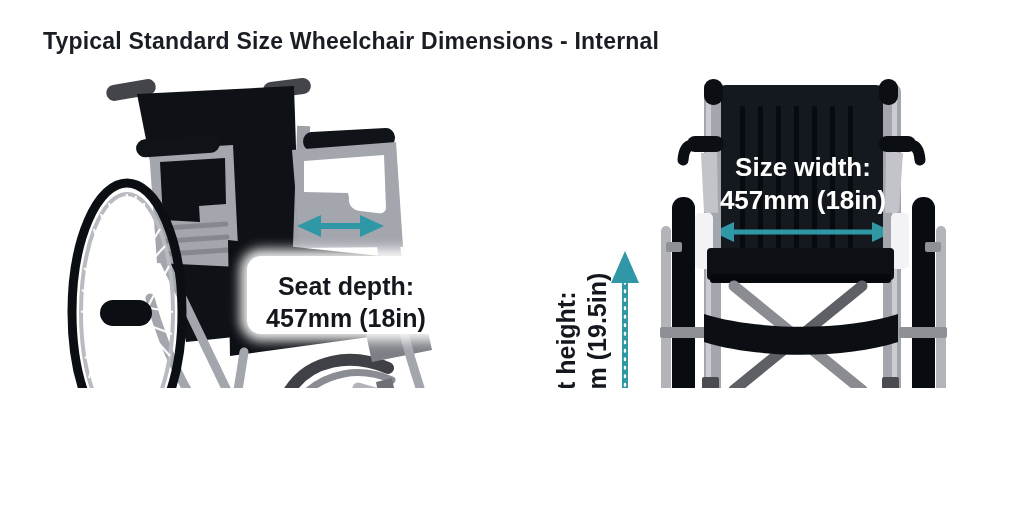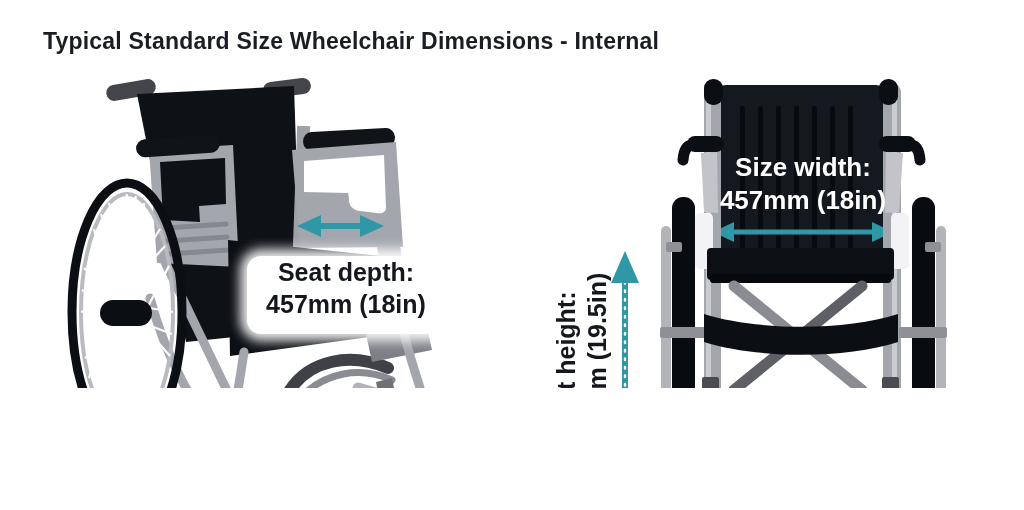--- a/index.html
+++ b/index.html
@@ -4,21 +4,21 @@
 <style>
   html,body{margin:0;padding:0;background:#fff;}
   .stage{position:relative;width:1024px;height:388px;background:#fff;overflow:hidden;
          font-family:"Liberation Sans", sans-serif;}
   .stage svg{position:absolute;left:0;top:0;z-index:1;}
   .page-title{position:absolute;left:43px;top:28px;z-index:6;
     font-size:23px;font-weight:700;letter-spacing:.2px;color:var(--title-text,#1A1D23);white-space:nowrap;}
   .depth-label{position:absolute;left:247px;top:256px;width:198px;height:78px;z-index:5;
     background:var(--label-background,#fff);border-radius:14px;
     box-shadow:0 0 12px 7px rgba(255,255,255,.92);
-    display:flex;flex-direction:column;justify-content:flex-start;align-items:center;
+    display:flex;flex-direction:column;justify-content:flex-end;align-items:center;
     font-size:25px;line-height:32px;font-weight:700;color:var(--dark-ink,#14171D);text-align:center;}
   .width-label{position:absolute;left:695px;top:151px;width:216px;z-index:5;
     font-size:26px;line-height:33px;font-weight:700;color:var(--width-label-text,#fff);text-align:center;}
   .height-label{position:absolute;left:462px;top:331px;width:240px;height:64px;z-index:5;
     transform:rotate(-90deg);
     display:flex;flex-direction:column;justify-content:center;align-items:center;
     font-size:25px;line-height:31px;font-weight:700;color:var(--dark-ink,#14171D);text-align:center;white-space:nowrap;}
 </style>
 </head>
 <body>

